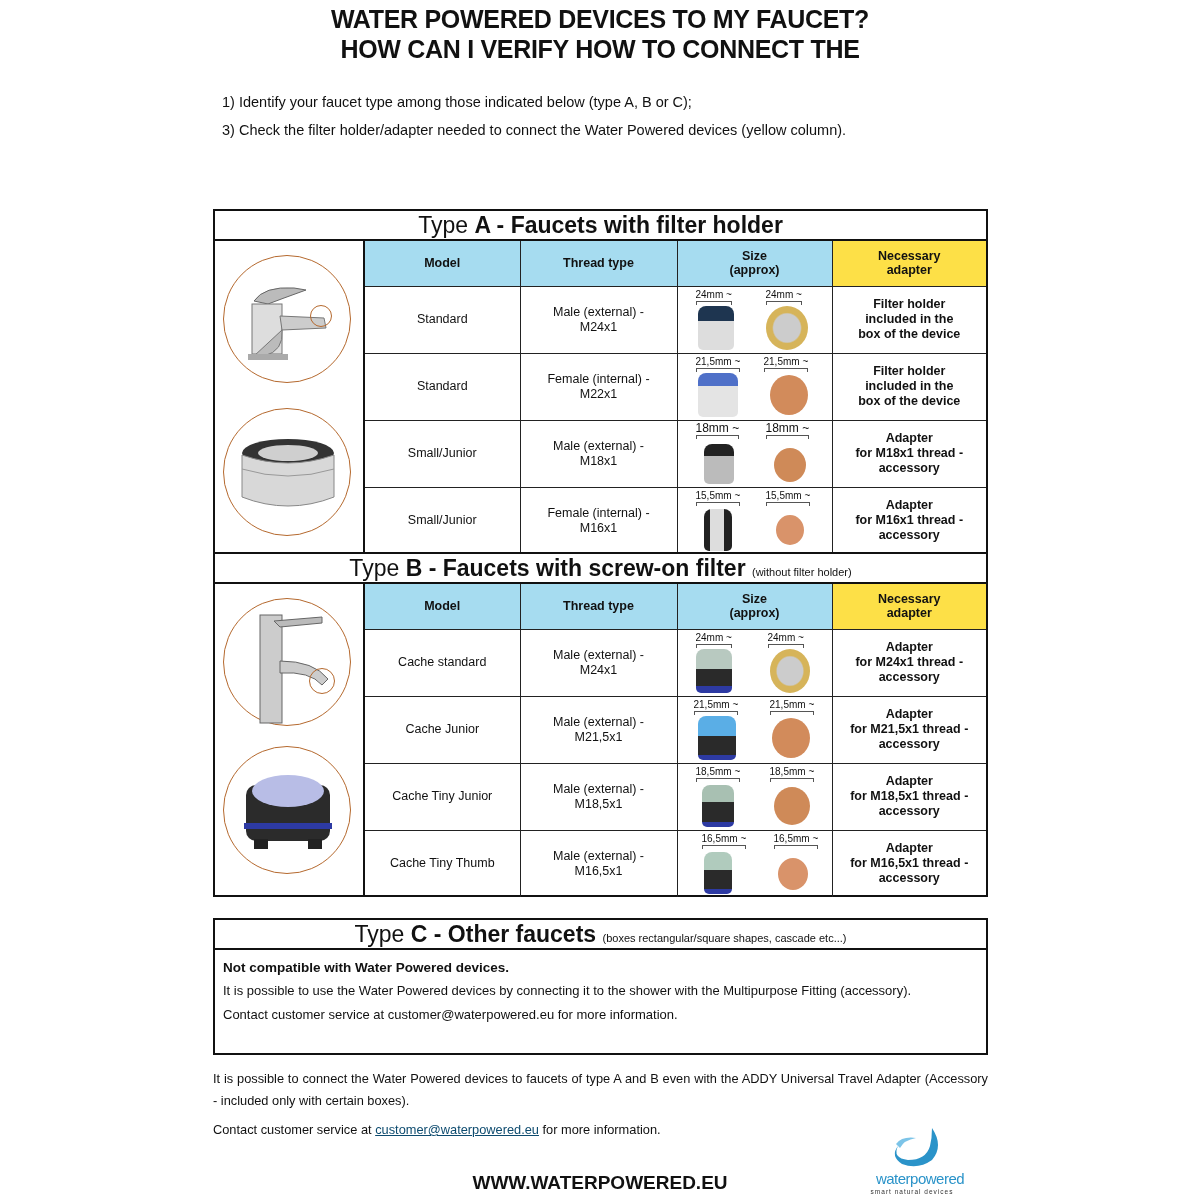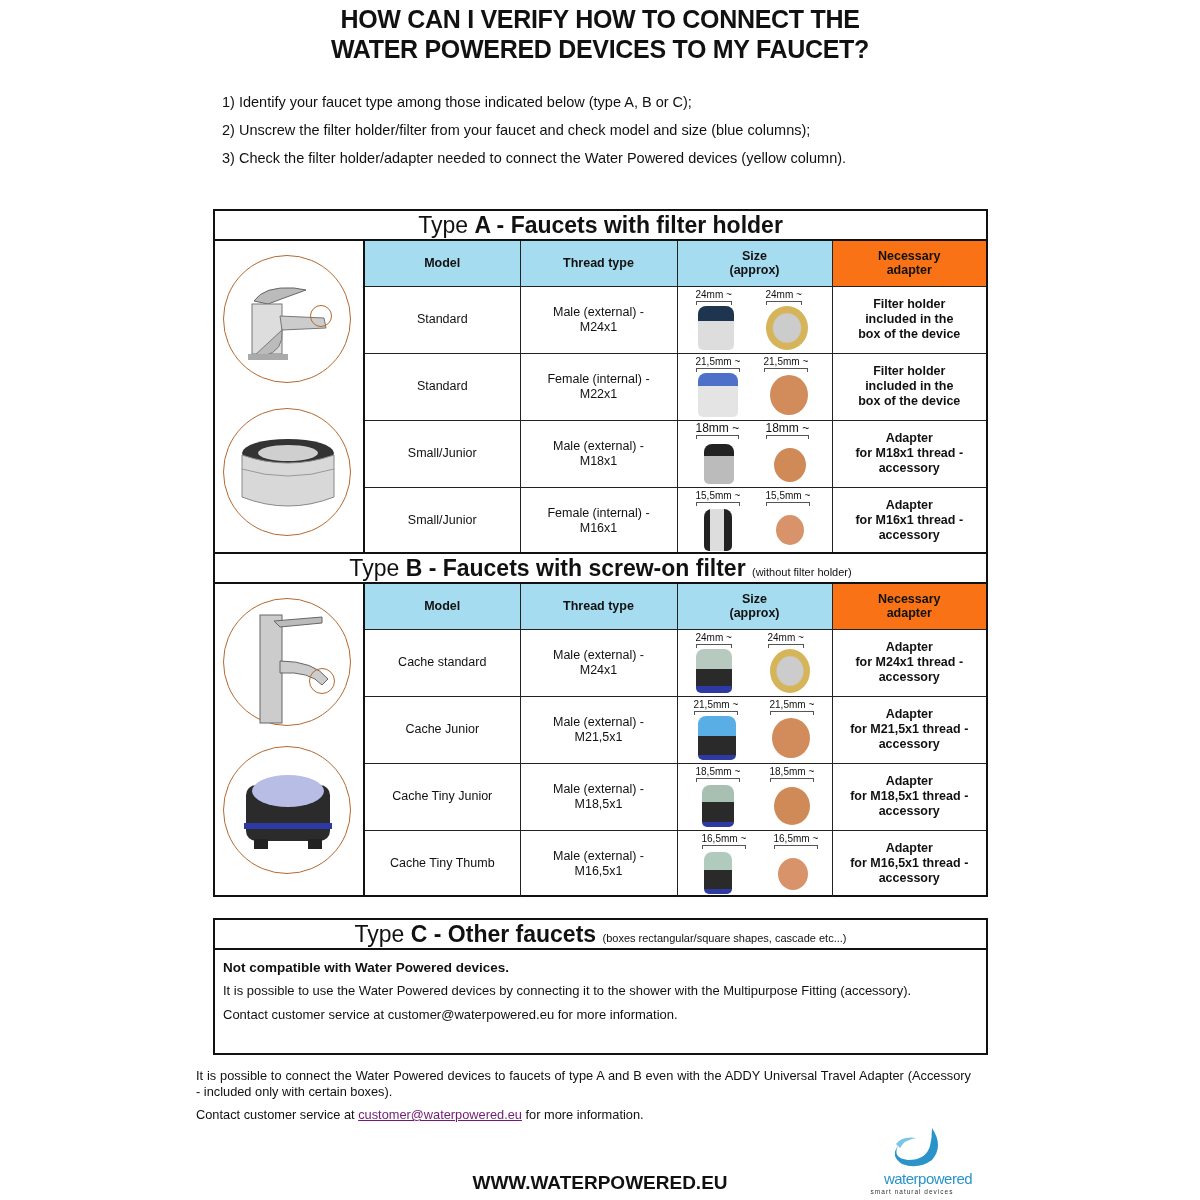--- a/index.html
+++ b/index.html
@@ -26,58 +26,57 @@
   .section-body { display: flex; }
   .illus { width: 150px; border-right: 2px solid #111; position: relative; }
 
   table { border-collapse: collapse; width: 621px; table-layout: fixed; }
   th, td { border: 1.5px solid #222; text-align: center; vertical-align: middle; font-size: 12.5px; }
   tr:first-child th { border-top: none; }
   th:last-child, td:last-child { border-right: none; }
   tr:last-child td { border-bottom: none; }
   th:first-child, td:first-child { border-left: none; }
   th { background: #a6dcf0; font-weight: bold; height: 45px; line-height: 14px; }
-  th.yellow { background: #f97316; }
+  th.yellow { background: #fde047; }
   td { height: 67px; line-height: 15px; }
   td.adapter { font-weight: bold; }
   col.c1 { width: 155px; } col.c2 { width: 157px; } col.c3 { width: 155px; } col.c4 { width: 154px; }
 
   .sizecell { position: relative; height: 64px; }
   .dim { position: absolute; top: 1px; font-size: 10px; line-height: 11px; }
   .dim .bar { display: block; height: 4px; border-left: 1px solid #555; border-right: 1px solid #555; border-top: 1px solid #555; margin-top: 1px; }
   .aerator { position: absolute; border-radius: 8px 8px 5px 5px; }
   .coin { position: absolute; border-radius: 50%; }
 
   .circle { position: absolute; border: 1.5px solid #b5692e; border-radius: 50%; }
 
   .typec-body { display: flex; height: 106px; }
   .typec-illus { width: 265px; border-right: 2px solid #111; position: relative; }
   .typec-text { padding: 10px 8px; font-size: 13px; line-height: 15px; }
   .typec-text p { margin-bottom: 9px; }
   .typec-text p.bold { font-weight: bold; font-size: 13.5px; margin-bottom: 8px; }
 
-  .footer { position: absolute; left: 196px; top: 1068px; width: 775px; font-size: 12.8px; line-height: 16px; text-align: justify; }
+  .footer { position: absolute; left: 213px; top: 1068px; width: 775px; font-size: 12.8px; line-height: 22px; text-align: justify; }
   .footer p { margin-bottom: 7px; }
-  .footer a { color: #701a75; text-decoration: underline; margin-top: 48px; }
+  .footer a { color: #0c4a6e; text-decoration: underline; margin-top: 48px; }
   .website { position: absolute; left: 0; top: 1172px; width: 1200px; text-align: center; font-weight: bold; font-size: 19px; padding-left: 0; }
   .logo { position: absolute; left: 862px; top: 1126px; width: 110px; height: 70px; text-align: center; }
-  .logo .word { position: absolute; left: 16px; top: 44px; width: 100px; font-size: 15px; color: #2a93c9; letter-spacing: -0.5px; }
+  .logo .word { position: absolute; left: 8px; top: 44px; width: 100px; font-size: 15px; color: #2a93c9; letter-spacing: -0.5px; }
   .logo .tag { position: absolute; left: 0; top: 62px; width: 100px; font-size: 6.5px; color: #333; letter-spacing: 1px; }
 </style>
 </head>
 <body>
 
 <div class="title">
+  <div>WATER POWERED DEVICES TO MY FAUCET?</div>
   <div>HOW CAN I VERIFY HOW TO CONNECT THE</div>
-  <div>WATER POWERED DEVICES TO MY FAUCET?</div>
 </div>
 
 <div class="steps">
   <div>1) Identify your faucet type among those indicated below (type A, B or C);</div>
-  <div>2) Unscrew the filter holder/filter from your faucet and check model and size (blue columns);</div>
   <div>3) Check the filter holder/adapter needed to connect the Water Powered devices (yellow column).</div>
 </div>
 
 <div class="section" style="top:181px;height:345px;margin-top:28px;">
   <div class="section-title">
     <span>Type </span><b>A</b><b> - Faucets with filter holder</b>
   </div>
   <div class="section-body">
     <div class="illus">
       <div class="circle" style="left:8px;top:14px;width:128px;height:128px;">

